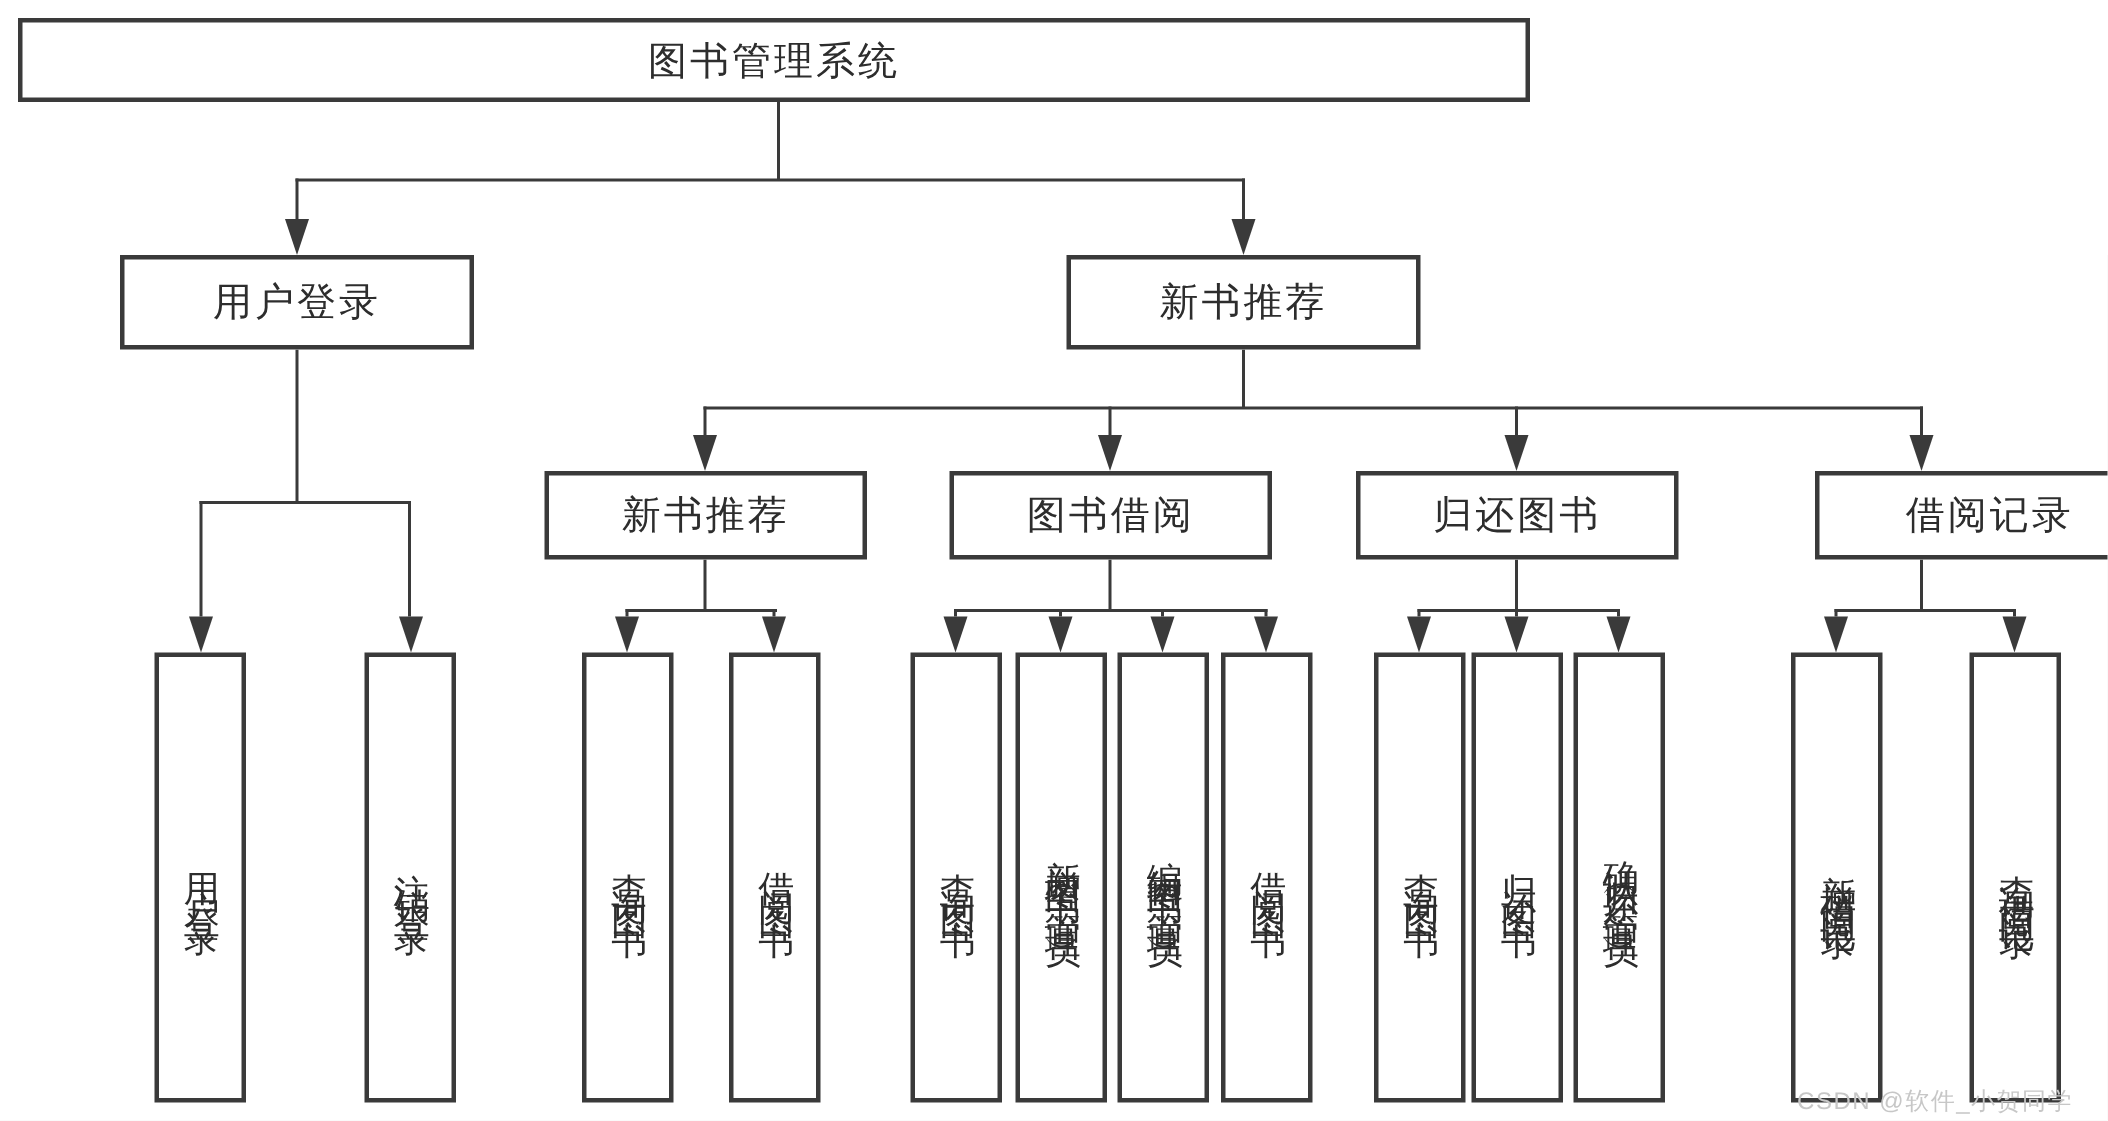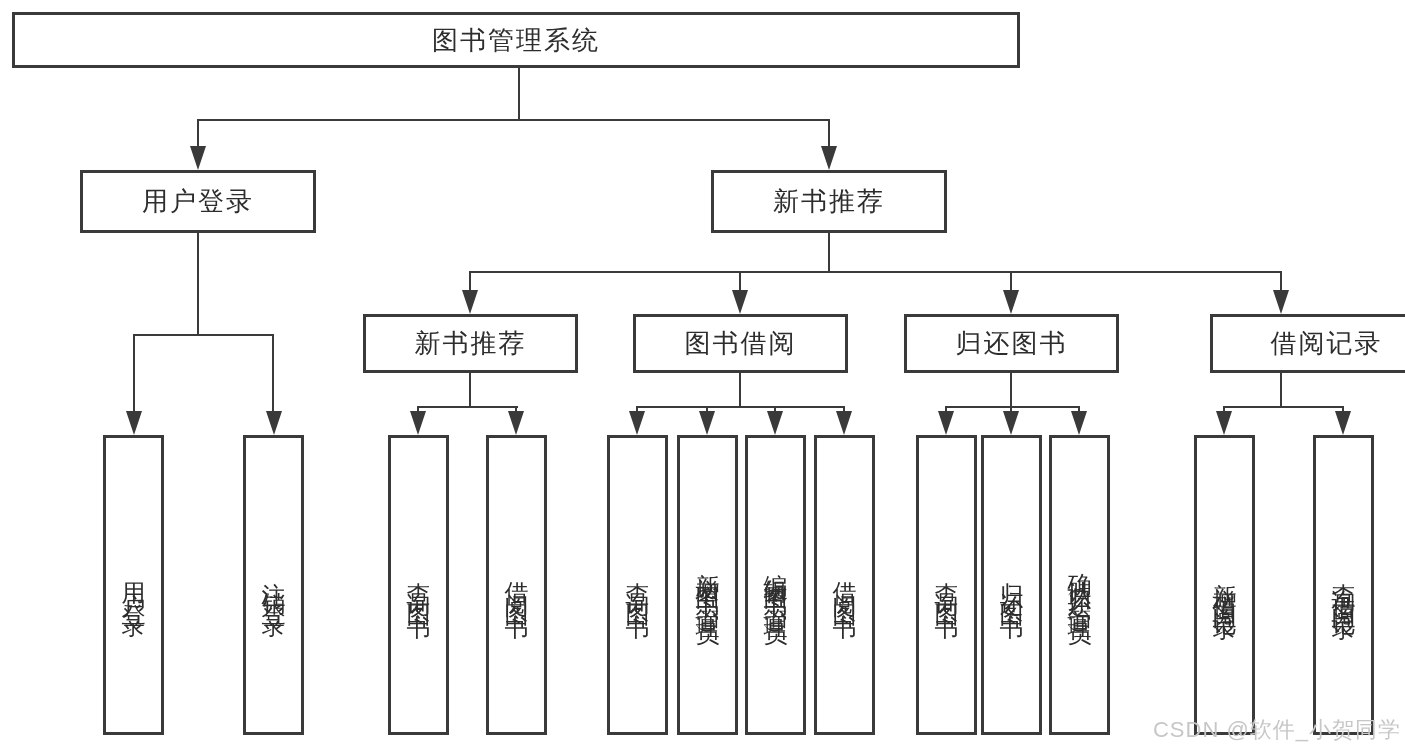--- a/index.html
+++ b/index.html
@@ -44,22 +44,22 @@
   .vl{position:absolute;width:2px;background:var(--line);z-index:1;}
   .hl{position:absolute;height:2px;background:var(--line);z-index:1;}
   .arrow{
     position:absolute;width:0;height:0;z-index:1;
     border-left:8px solid transparent;
     border-right:8px solid transparent;
     border-top:24px solid var(--line);
   }
   .watermark{
     position:absolute;
-    right:4px;bottom:2px;
-    font-size:22px;
+    right:23px;bottom:2px;
+    font-size:16px;
     color:var(--watermark);
     letter-spacing:1px;
     z-index:5;
   }
 </style>
 </head>
 <body>
 
 <div class="stage">
 

